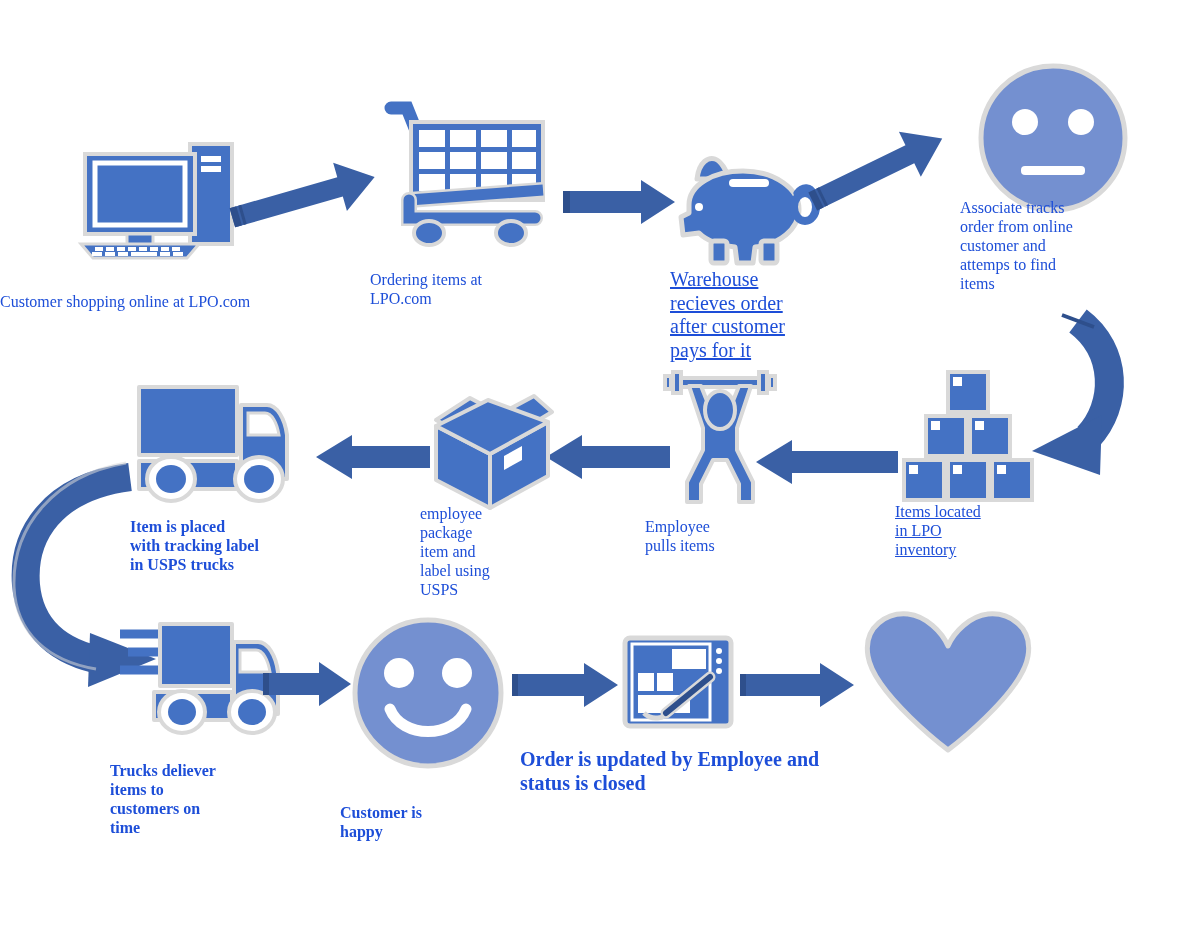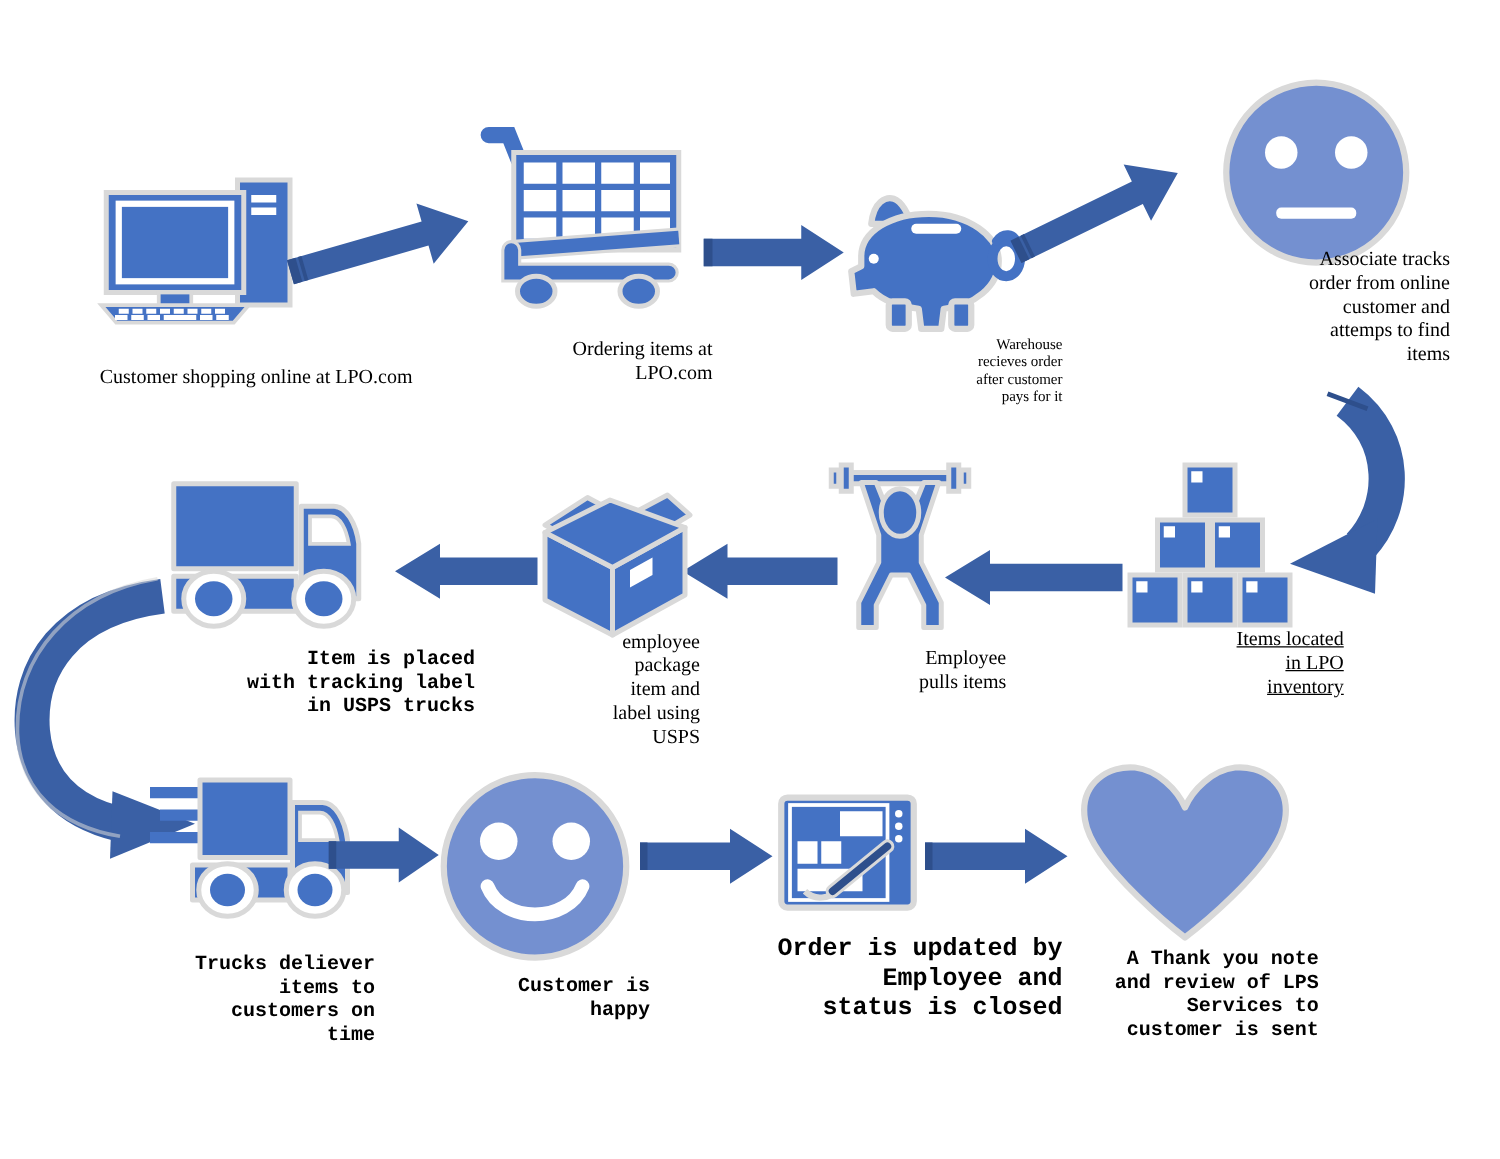--- a/index.html
+++ b/index.html
@@ -18,27 +18,27 @@
     overflow: hidden;
   }
   .node {
     position: absolute;
   }
   .icon-wrap {
     position: absolute;
   }
   .caption {
     position: absolute;
-    text-align: right;
-    color: #000000;
+    text-align: left;
+    color: #1d4ed8;
     line-height: 1.18;
     white-space: pre-line;
   }
   .cap-serif { font-family: "Liberation Serif", serif; }
-  .cap-sans  { font-family: Liberation Mono, monospace; font-weight: bold; }
+  .cap-sans  { font-family: Liberation Serif, serif; font-weight: bold; }
   .arrow { position: absolute; }
   svg { display: block; overflow: visible; }
 </style>
 </head>
 <body>
 
 <div id="canvas">
 
   <div class="node" style="left:75px; top:140px;">
     <div class="icon-wrap">
@@ -137,21 +137,21 @@
           <rect x="36" y="96" width="16" height="22" rx="3" fill="#4472C4"></rect>
           <rect x="86" y="96" width="16" height="22" rx="3" fill="#4472C4"></rect>
           <ellipse cx="130" cy="62" rx="11" ry="14" fill="none" stroke="#4472C4" stroke-width="8"></ellipse>
           <path d="M122,48 C128,40 136,42 138,48" fill="none" stroke="#4472C4" stroke-width="7" stroke-linecap="round"></path>
         </g>
         <rect x="54" y="34" width="40" height="8" rx="4" fill="#FFFFFF"></rect>
         <circle cx="24" cy="62" r="4" fill="#FFFFFF"></circle>
       </svg>
     </div>
   </div>
-  <div class="caption cap-serif" style="left:670px; top:268px; width:180px; font-size:12px;">Warehouse
+  <div class="caption cap-serif" style="left:670px; top:268px; width:180px; font-size:20px;text-decoration:underline;">Warehouse
 recieves order
 after customer
 pays for it</div>
 
   <div class="arrow" style="left:812px; top:110px;">
     <svg width="175" height="110" viewBox="0 0 175 110">
       <g transform="rotate(-26 8 88)">
         <polygon points="0,78 108,78 108,63 144,88 108,113 108,98 0,98" fill="#3A60A5"></polygon>
         <rect x="0" y="78" width="7" height="20" fill="#2E4F8C"></rect>
         <rect x="9" y="78" width="3" height="20" fill="#2E4F8C"></rect>
@@ -341,21 +341,21 @@
   <div class="node" style="left:340px; top:615px;">
     <div class="icon-wrap">
       <svg width="180" height="160" viewBox="0 0 180 160">
         <circle cx="88" cy="78" r="73" fill="#7490D0" stroke="#D9D9D9" stroke-width="5"></circle>
         <circle cx="59" cy="58" r="15" fill="#FFFFFF"></circle>
         <circle cx="117" cy="58" r="15" fill="#FFFFFF"></circle>
         <path d="M50,94 C62,124 114,124 126,94" fill="none" stroke="#FFFFFF" stroke-width="11" stroke-linecap="round"></path>
       </svg>
     </div>
   </div>
-  <div class="caption cap-sans" style="left:340px; top:780px; width:180px; font-size:16px;">Customer is
+  <div class="caption cap-sans" style="left:340px; top:804px; width:180px; font-size:16px;">Customer is
 happy</div>
 
   <div class="arrow" style="left:512px; top:663px;">
     <svg width="110" height="46" viewBox="0 0 110 46">
       <polygon points="0,11 72,11 72,0 106,22 72,44 72,33 0,33" fill="#3A60A5"></polygon>
       <rect x="0" y="11" width="6" height="22" fill="#2E4F8C"></rect>
     </svg>
   </div>
 
   <div class="node" style="left:622px; top:635px;">
@@ -388,18 +388,14 @@
     </svg>
   </div>
 
   <div class="node" style="left:860px; top:608px;">
     <div class="icon-wrap">
       <svg width="180" height="150" viewBox="0 0 180 150">
         <path d="M88,142 C88,142 14,86 8,48 C3,18 28,4 48,6 C66,8 82,24 88,38 C94,24 110,8 128,6 C148,4 173,18 168,48 C162,86 88,142 88,142 Z" fill="#7490D0" stroke="#D9D9D9" stroke-width="5" stroke-linejoin="round"></path>
       </svg>
     </div>
   </div>
-  <div class="caption cap-sans" style="left:855px; top:758px; width:200px; font-size:16px;">A Thank you note
-and review of LPS
-Services to
-customer is sent</div>
 
 </div>
 
 </body></html>

